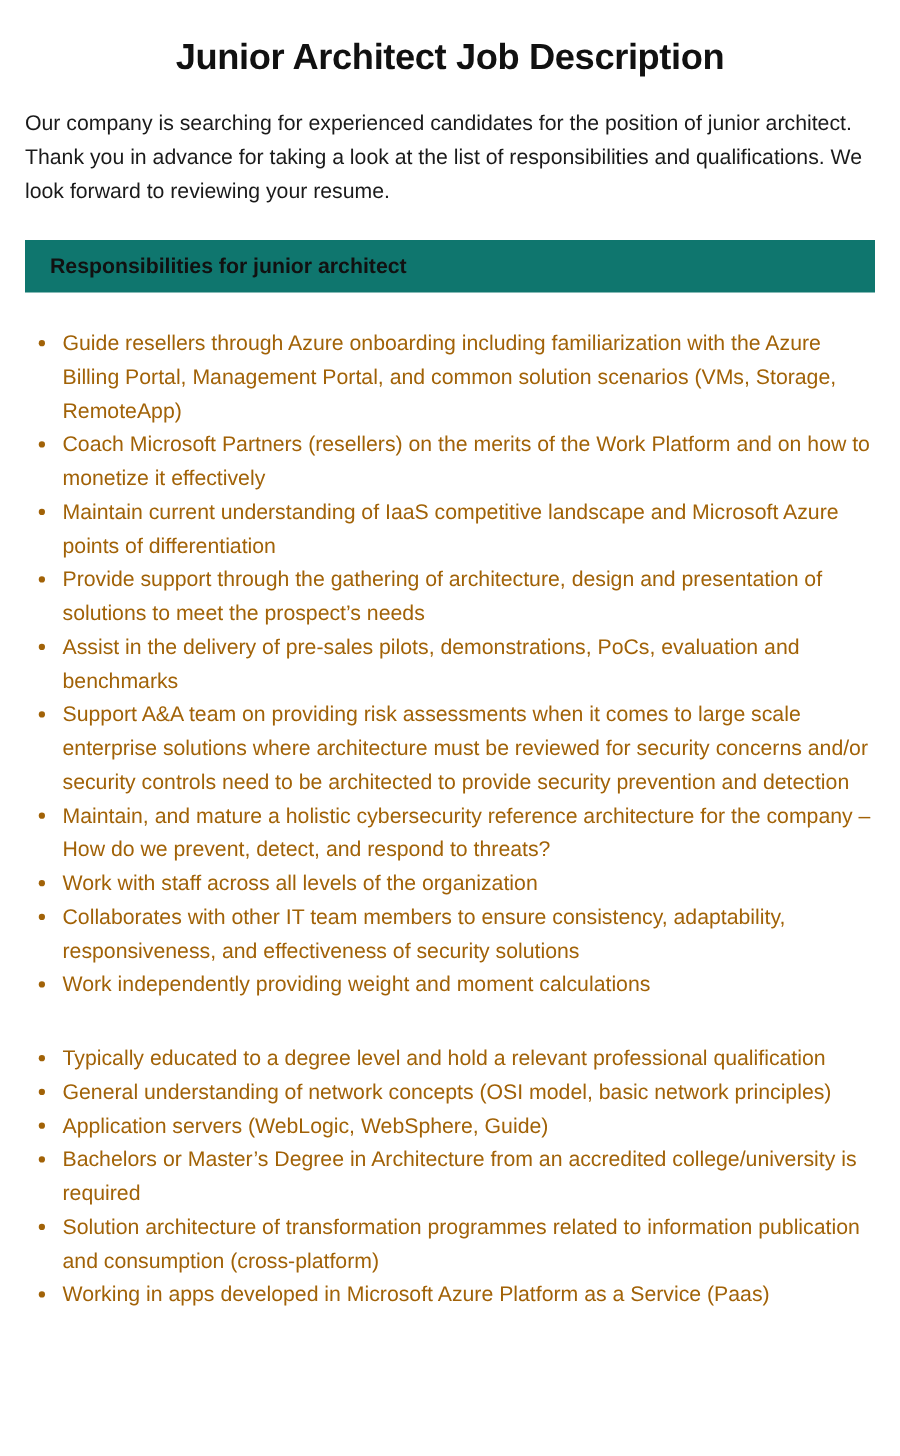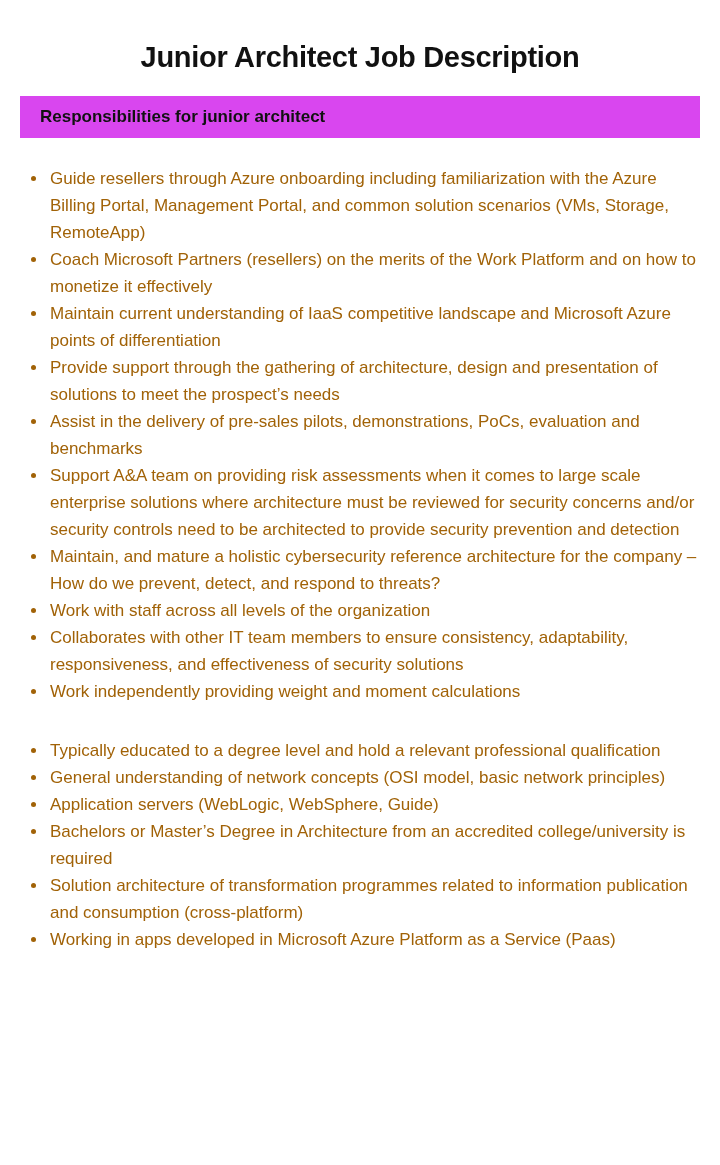--- a/index.html
+++ b/index.html
@@ -5,41 +5,41 @@
   * { box-sizing: border-box; }
   html, body {
     margin: 0;
     padding: 0;
     background: #ffffff;
     font-family: "Liberation Sans", "DejaVu Sans", sans-serif;
     color: #1a1a1a;
   }
   .page {
     width: 720px;
-    margin: 17px auto;
+    margin: 6px auto;
     background: #ffffff;
     padding-bottom: 20px;
   }
   h1.doc-title {
     font-size: 29px;
     font-weight: 700;
     text-align: center;
     margin: 0;
     padding: 24px 20px 22px 20px;
     letter-spacing: -0.3px;
     color: #111111;
   }
   p.intro {
     font-size: 17px;
     line-height: 27px;
     margin: 0 20px 26px 20px;
     color: #1a1a1a;
   }
   .section-header {
-    background: #d946ef;
+    background: #0f766e;
     margin: 0 20px;
     padding: 11px 20px;
     font-size: 17px;
     font-weight: 700;
     color: #111111;
   }
   ul.bullet-list {
     margin: 27px 20px 32px 20px;
     padding-left: 28px;
     list-style: disc;
@@ -52,20 +52,21 @@
   }
   section { margin: 0; }
 </style>
 </head>
 <body>
 
 <main class="page">
 
   <h1 class="doc-title">Junior Architect Job Description</h1>
 
+  <p class="intro">Our company is searching for experienced candidates for the position of junior architect. Thank you in advance for taking a look at the list of responsibilities and qualifications. We look forward to reviewing your resume.</p>
 
   <section>
     <div class="section-header">Responsibilities for junior architect</div>
     <ul class="bullet-list">
         <li>Guide resellers through Azure onboarding including familiarization with the Azure Billing Portal, Management Portal, and common solution scenarios (VMs, Storage, RemoteApp)</li>
         <li>Coach Microsoft Partners (resellers) on the merits of the Work Platform and on how to monetize it effectively</li>
         <li>Maintain current understanding of IaaS competitive landscape and Microsoft Azure points of differentiation</li>
         <li>Provide support through the gathering of architecture, design and presentation of solutions to meet the prospect’s needs</li>
         <li>Assist in the delivery of pre-sales pilots, demonstrations, PoCs, evaluation and benchmarks</li>
         <li>Support A&amp;A team on providing risk assessments when it comes to large scale enterprise solutions where architecture must be reviewed for security concerns and/or security controls need to be architected to provide security prevention and detection</li>

